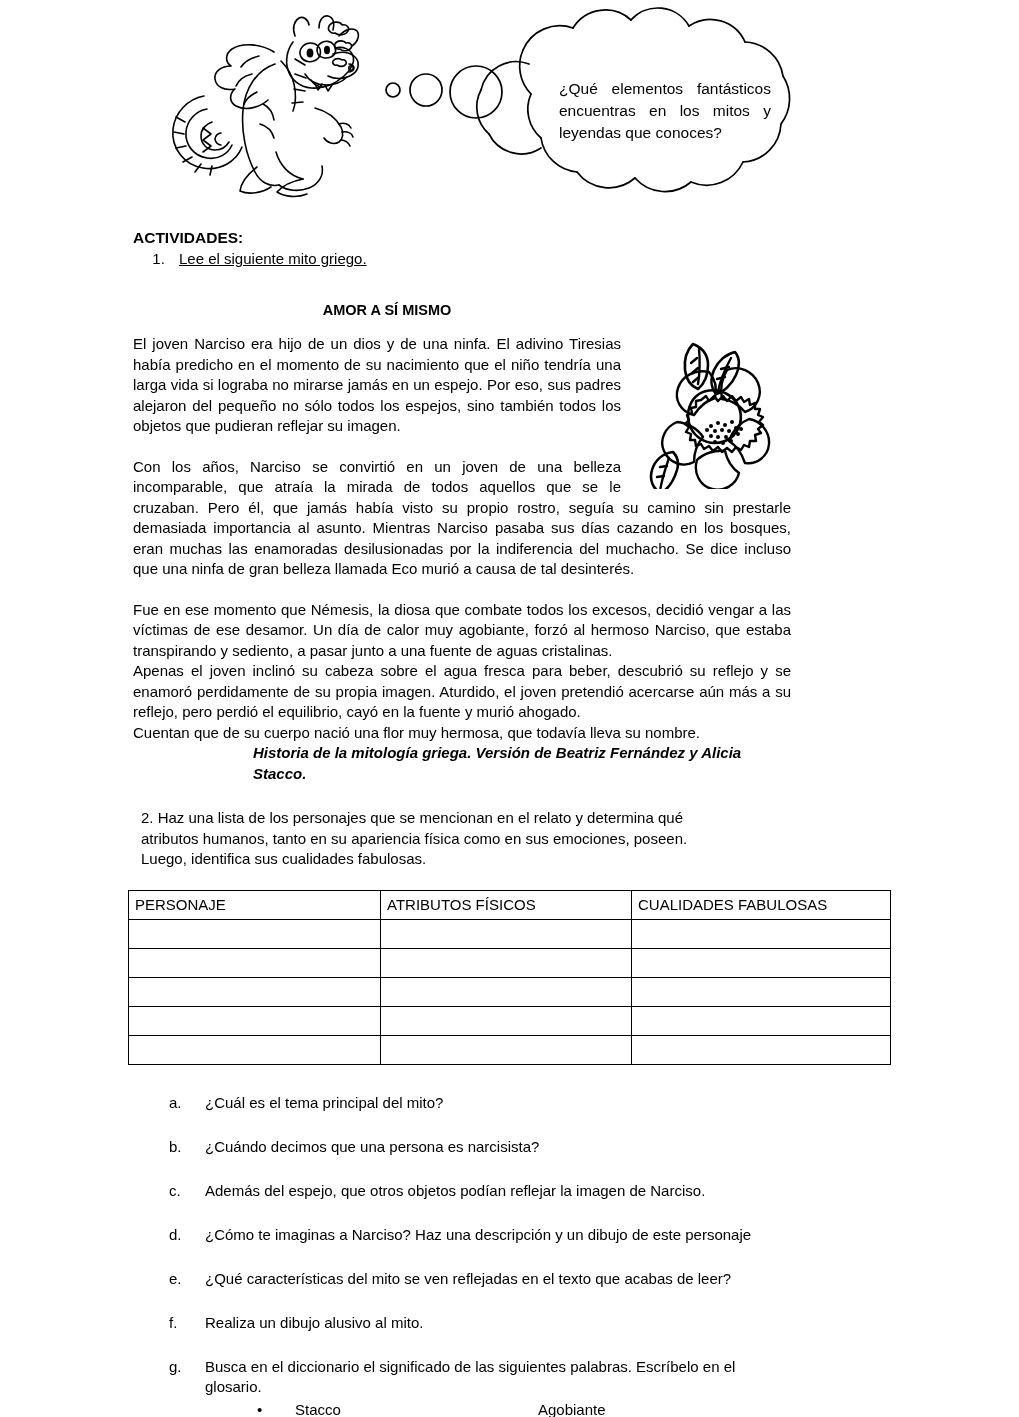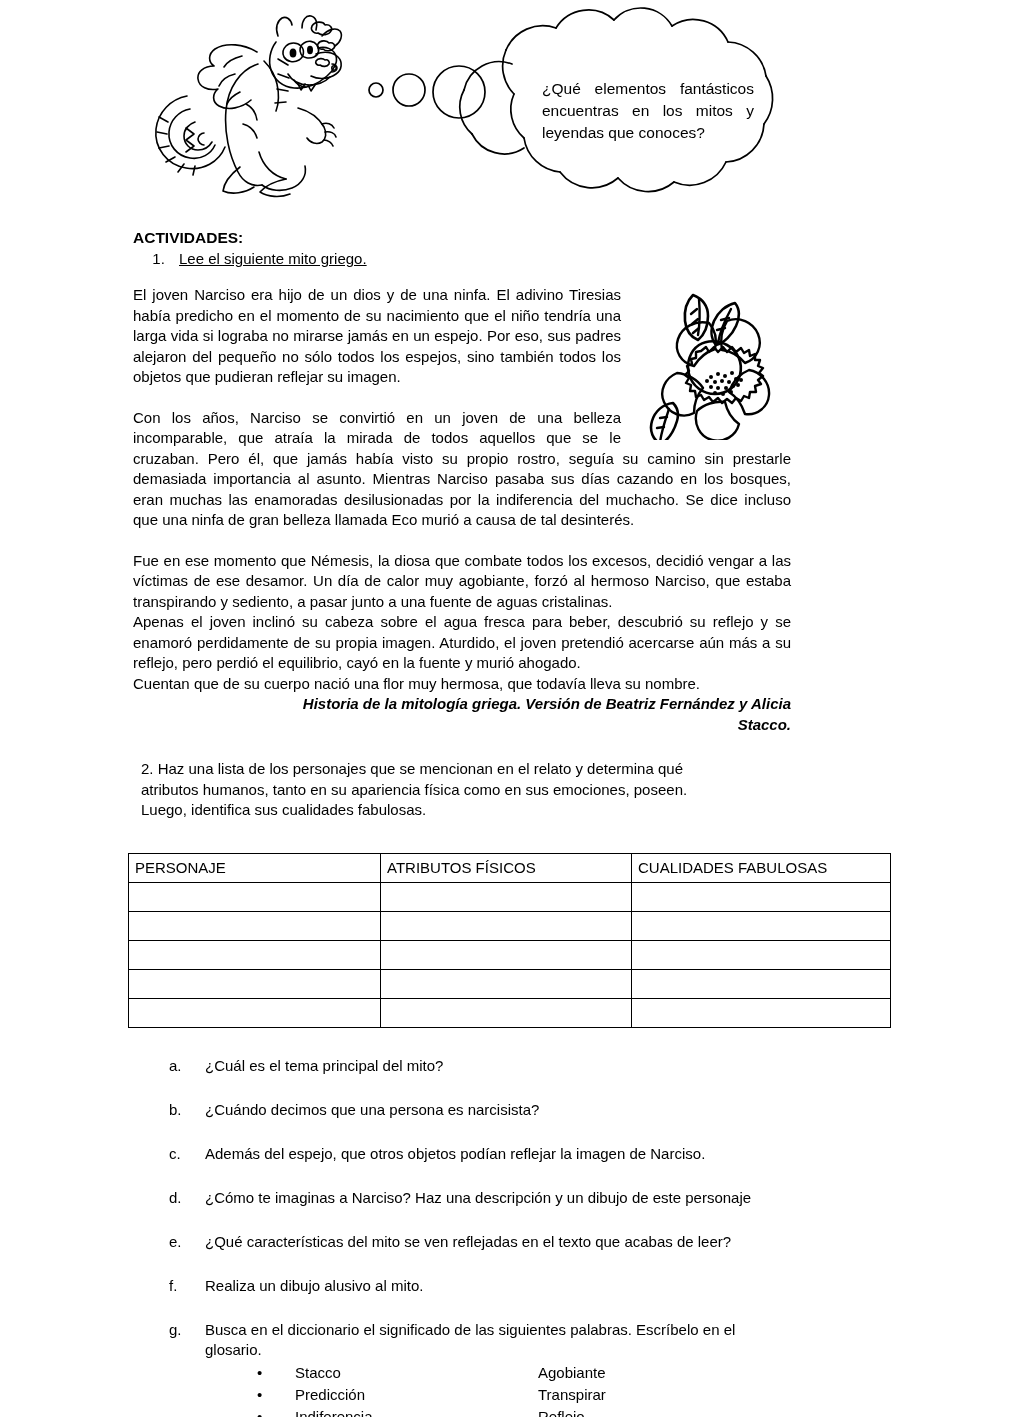--- a/index.html
+++ b/index.html
@@ -15,20 +15,21 @@
     font-family: "Liberation Sans", sans-serif;
     color: #000000;
     overflow: hidden;
   }
 
   
   #top-band {
     position: relative;
     width: 824px;
     height: 228px;
+    margin-left: 17px;
   }
 
   #dragon-figure {
     position: absolute;
     left: 126px;
     top: 12px;
     width: 232px;
     height: 190px;
   }
   #dragon-figure svg { display: block; width: 100%; height: 100%; }
@@ -101,38 +102,38 @@
     text-align: justify;
     margin: 0;
   }
   p.gap-before { margin-top: 20px; }
 
   .attribution {
     font-weight: bold;
     font-style: italic;
     font-size: 15px;
     line-height: 20.5px;
-    text-align: right;
+    text-align: left;
     margin: 0;
     padding-left: 120px;
   }
 
   p.task2 {
     font-size: 15px;
     line-height: 20.5px;
     margin: 24px 0 0 8px;
     text-align: left;
     padding-right: 55px;
   }
 
   
   table.grid {
     border-collapse: collapse;
     width: 762px;
-    margin: 32px 0 0 -5px;
+    margin: 20px 0 0 -5px;
     table-layout: fixed;
   }
   table.grid th, table.grid td {
     border: 1px solid #000;
     height: 29px;
     padding: 2px 6px;
     font-weight: normal;
     font-size: 15px;
     text-align: left;
     vertical-align: middle;
@@ -294,20 +295,21 @@
 </div>
 
 <div id="doc">
 
   <div class="h-activities">ACTIVIDADES:</div>
 
   <ol class="ol-top">
     <li>Lee el siguiente mito griego.</li>
   </ol>
 
+  <div class="story-title">AMOR A SÍ MISMO</div>
 
   <div style="height:16px"></div>
 
   <div id="flower-figure">
     <svg viewBox="0 0 160 155" xmlns="http://www.w3.org/2000/svg" fill="none" stroke="#000" stroke-width="2.4" stroke-linecap="round" stroke-linejoin="round">
 
       <path d="M62 10c-6 6-9 16-8 26 1 9 6 16 13 19 6-5 10-14 10-24 0-9-5-17-15-21z" stroke-width="2.6"></path>
       <path d="M68 14c1 12 1 24-1 36"></path>
       <path d="M66 24l-6 5M67 34l-6 5M68 43l-6 5"></path>
 

